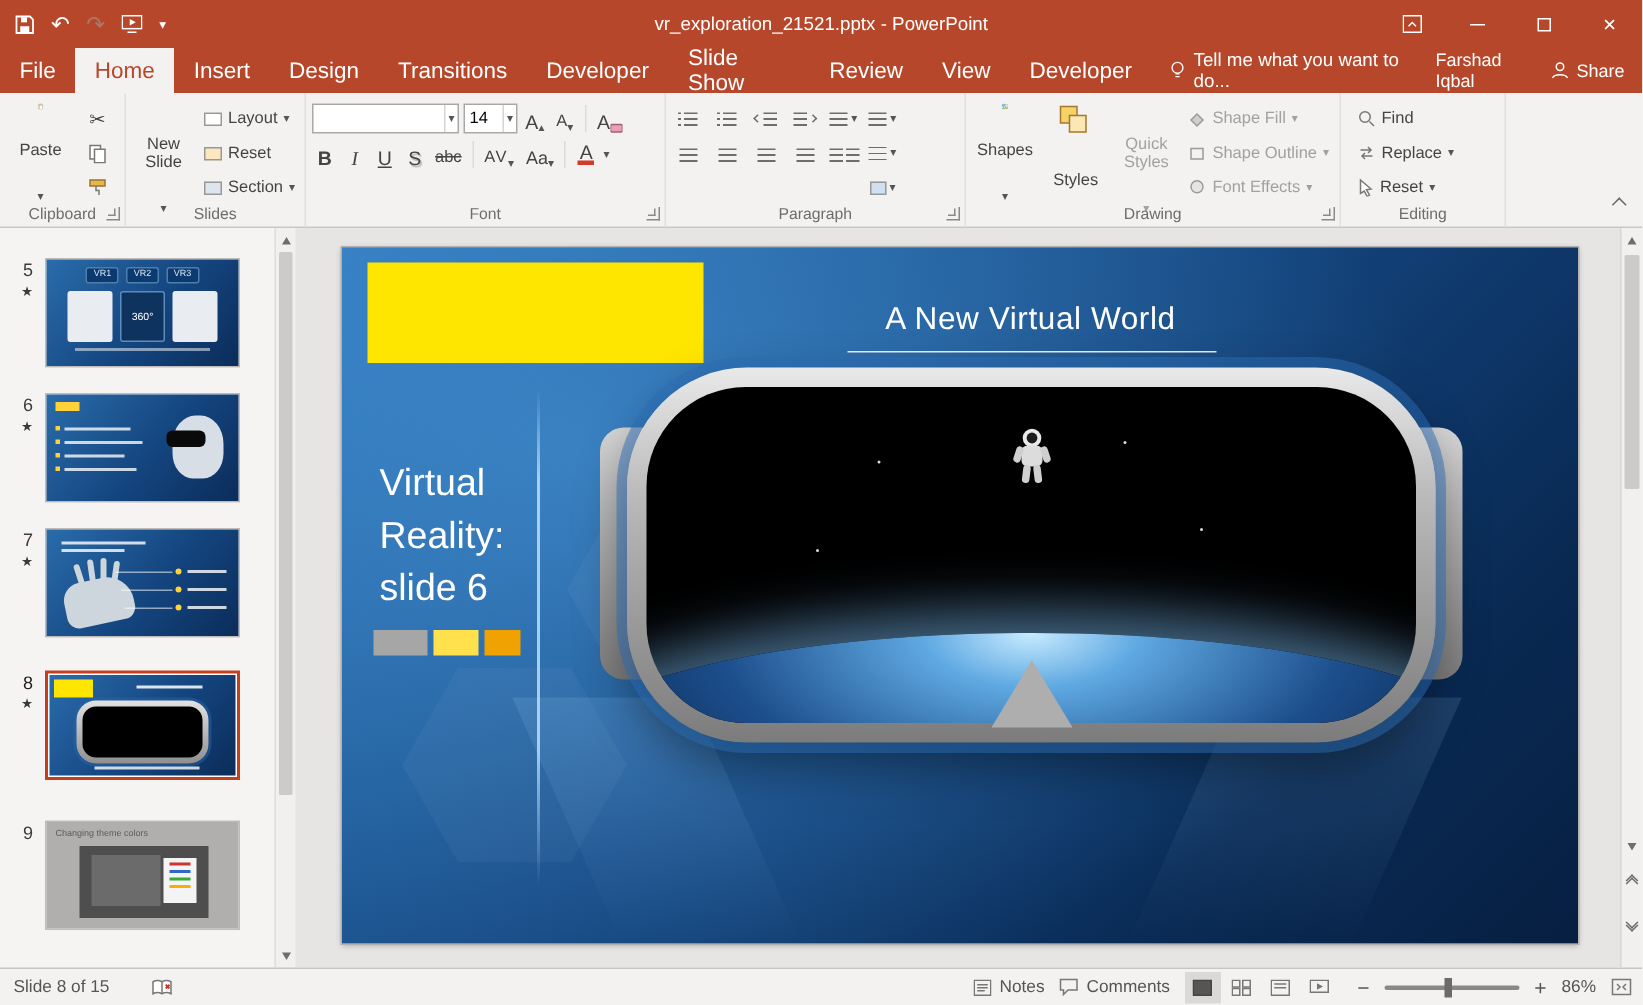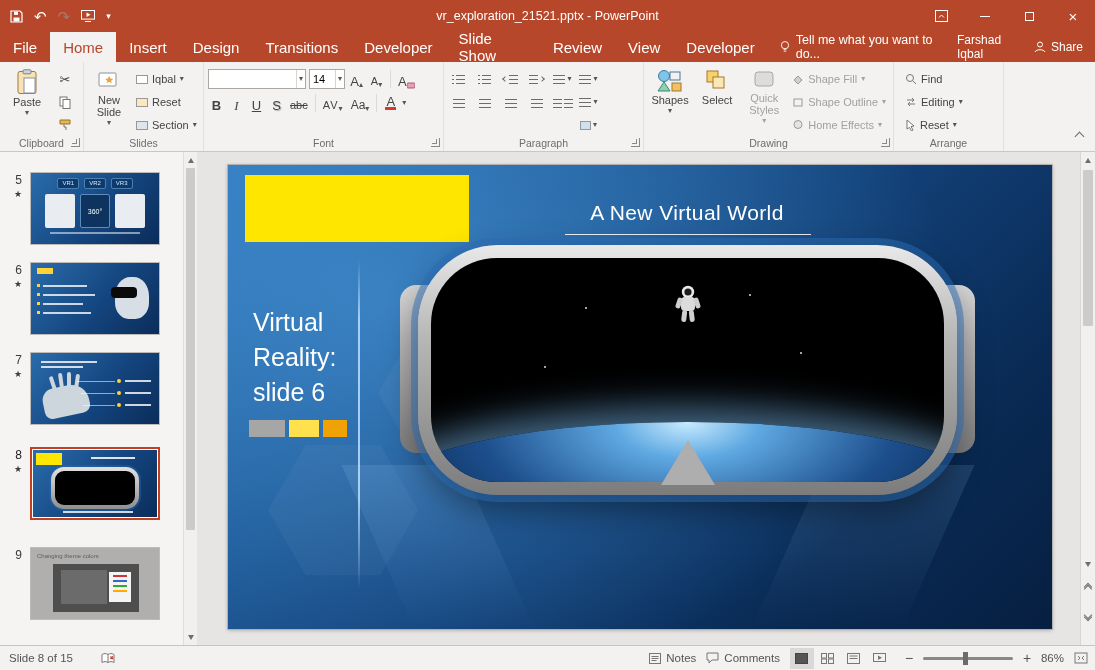--- a/index.html
+++ b/index.html
@@ -32,21 +32,21 @@
 
   
   .ribbon{position:absolute;top:62px;left:0;right:0;height:90px;background:var(--ribbon-bg);
           border-bottom:1px solid #c9c7c5;display:flex}
   .group{position:relative;border-right:1px solid #e2e0dd;padding:4px 4px 16px;display:flex;gap:3px}
   .glabel{position:absolute;bottom:2px;left:0;right:0;text-align:center;font-size:10.5px;color:#6d6d6d}
   .launcher{position:absolute;right:3px;bottom:4px;width:9px;height:9px;
             border-right:1px solid #8b8987;border-bottom:1px solid #8b8987}
   .launcher::before{content:"";position:absolute;right:2px;bottom:2px;width:4px;height:4px;
             border-right:1px solid #8b8987;border-bottom:1px solid #8b8987}
-  .bigbtn{width:46px;display:flex;flex-direction:column;align-items:center;gap:1px;
+  .bigbtn{width:46px;display:flex;flex-direction:column;align-items:center;gap:21px;
           font-size:11px;padding-top:3px;text-align:center;line-height:12px}
   .minicol{display:flex;flex-direction:column;gap:3px;padding-top:3px}
   .sbtn{width:24px;height:21px;display:flex;align-items:center;justify-content:center;font-size:13px}
   .tbtn{display:flex;align-items:center;gap:4px;height:21px;font-size:11px;padding:0 3px;white-space:nowrap}
   .car{font-size:8px;color:#555;line-height:1}
   .dim, .dim *{color:#a3a1a0!important}
   .icb{display:inline-block;border:1px solid #9a9896;background:#fff}
 
   .fontgrid{display:flex;flex-direction:column;gap:4px;padding-top:3px;width:228px}
   .frow{display:flex;align-items:center;gap:3px}
@@ -297,21 +297,21 @@
         <svg width="24" height="24" viewBox="0 0 24 24">
           <rect x="2" y="4" width="17" height="13" rx="1" fill="#fff" stroke="#8a929a"></rect>
           <path d="M19 15l1.6 3.2 3.4.4-2.6 2.2.8 3.2-3.2-1.8-3.2 1.8.8-3.2-2.6-2.2 3.4-.4z" transform="translate(-3 -5) scale(.8)" fill="#e9a33c"></path>
         </svg>
         <span style="width:42px">New Slide</span>
         <span class="car">▾</span>
       </div>
       <div class="minicol">
         <div class="tbtn">
           <span class="icb" style="width:12px;height:9px"></span>
-          <span>Iqbal</span>
+          <span>Layout</span>
             <span class="car">▾</span>
         </div>
         <div class="tbtn">
           <span class="icb" style="width:12px;height:9px;background:#fbe7c0"></span>
           <span>Reset</span>
         </div>
         <div class="tbtn">
           <span class="icb" style="width:12px;height:9px;background:#dde6ef"></span>
           <span>Section</span>
             <span class="car">▾</span>
@@ -444,21 +444,21 @@
           <rect x="15" y="14" width="9" height="8" fill="#f2c063" stroke="#a5792c"></rect>
         </svg>
         <span>Shapes</span>
         <span class="car">▾</span>
       </div>
       <div class="bigbtn">
         <svg width="24" height="24" viewBox="0 0 24 24">
           <rect x="2" y="2" width="11" height="11" fill="#f7d269" stroke="#a5792c"></rect>
           <rect x="8" y="8" width="11" height="11" fill="#fbe7b4" stroke="#a5792c"></rect>
         </svg>
-        <span>Select</span>
+        <span>Styles</span>
       </div>
       <div class="bigbtn dim">
         <svg width="24" height="22" viewBox="0 0 24 22">
           <rect x="3" y="3" width="18" height="14" rx="3" fill="#dcdcdc" stroke="#a8a8a8"></rect>
         </svg>
         <span style="width:40px">Quick Styles</span>
         <span class="car">▾</span>
       </div>
       <div class="drawcol dim">
         <div class="tbtn">
@@ -472,21 +472,21 @@
           <svg width="12" height="11" viewBox="0 0 12 11">
               <rect x="2" y="2" width="8" height="7" fill="none" stroke="#9a9a9a"></rect>
             </svg>
           <span>Shape Outline</span>
             <span class="car">▾</span>
         </div>
         <div class="tbtn">
           <svg width="12" height="11" viewBox="0 0 12 11">
               <circle cx="6" cy="5.5" r="4" fill="#e4e4e4" stroke="#9a9a9a"></circle>
             </svg>
-          <span>Home Effects</span>
+          <span>Font Effects</span>
             <span class="car">▾</span>
         </div>
       </div>
       <div class="glabel">Drawing</div>
       <div class="launcher"></div>
     </div>
 
     <div class="group" style="width:110px">
       <div class="ecol">
         <div class="tbtn">
@@ -494,32 +494,32 @@
             <circle cx="5" cy="5" r="3.5" fill="none" stroke="#777"></circle>
               <path d="M8 8l3 3" stroke="#777"></path>
           </svg>
           <span>Find</span>
         </div>
         <div class="tbtn">
           <svg width="12" height="12" viewBox="0 0 12 12">
             <path d="M2 4h7M7 2l2 2-2 2" fill="none" stroke="#777"></path>
               <path d="M10 8H3M5 6L3 8l2 2" fill="none" stroke="#777"></path>
           </svg>
-          <span>Editing</span>
+          <span>Replace</span>
             <span class="car">▾</span>
         </div>
         <div class="tbtn">
           <svg width="11" height="12" viewBox="0 0 11 12">
             <path d="M2 1l7 6-3 .5 2 3.5-1.5 1-2-3.6L2 10z" fill="#fff" stroke="#777"></path>
           </svg>
           <span>Reset</span>
             <span class="car">▾</span>
         </div>
       </div>
-      <div class="glabel">Arrange</div>
+      <div class="glabel">Editing</div>
     </div>
 
     <div class="collapse-ribbon"><span class="chv up"></span></div>
   </div>
 
   <div class="main">
 
     <div class="thumbs">
 
       <div class="thumbrow" style="top:20px">

